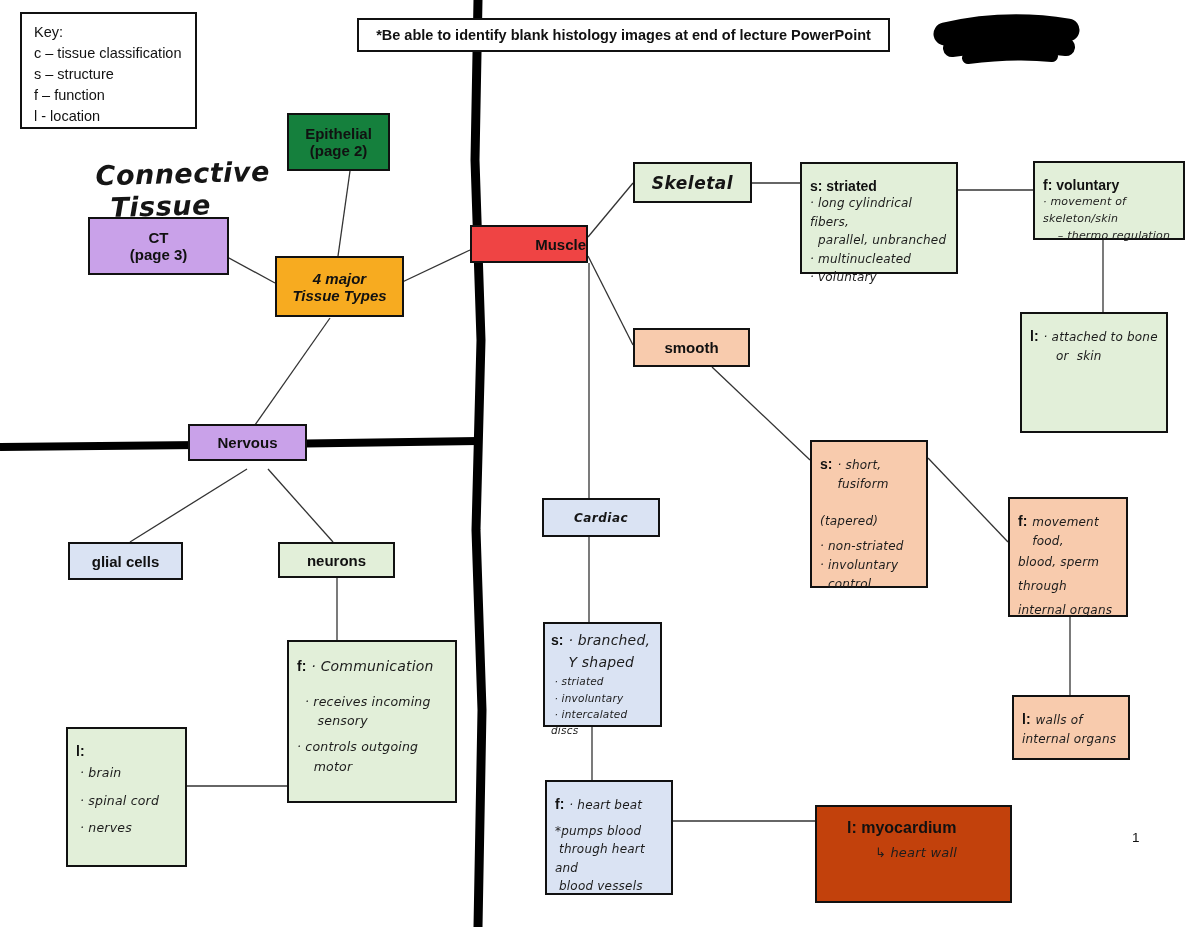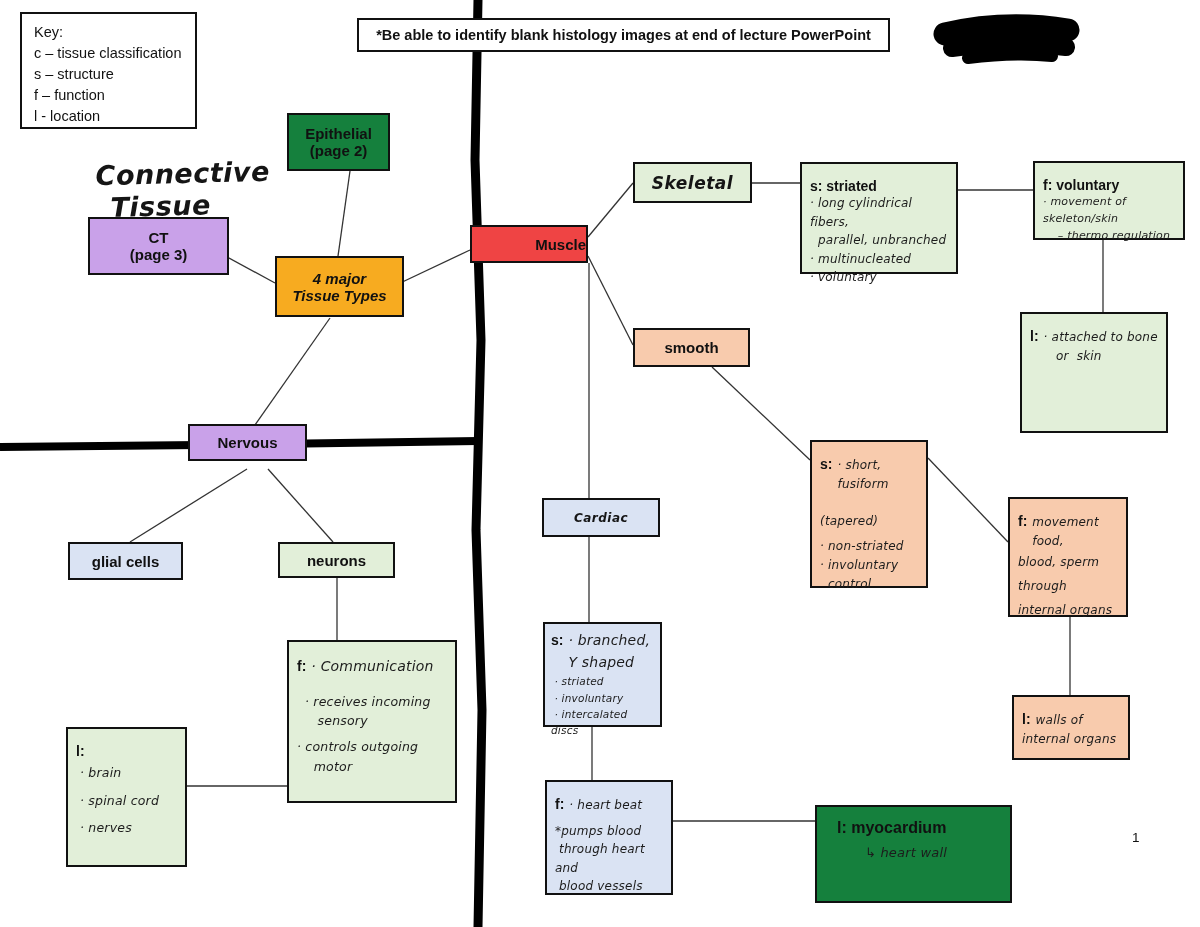--- a/index.html
+++ b/index.html
@@ -172,21 +172,21 @@
   <div class="node detail" style="left: 545px; top: 780px; width: 128px; height: 115px; background-color: rgb(218, 227, 243);">
     <div class="firstrow">
       <span class="typed">f:</span>
       <span class="hw">· heart beat</span>
     </div>
     <div class="gap"></div>
     <div class="hw">*pumps blood</div>
     <div class="hw"> through heart and</div>
     <div class="hw"> blood vessels</div>
   </div>
-  <div class="node detail" style="left: 815px; top: 805px; width: 197px; height: 98px; padding: 12px 20px; background-color: #15803d;">
+  <div class="node detail" style="left: 815px; top: 805px; width: 197px; height: 98px; padding: 12px 30px; background-color: #c2410c;">
     <div class="typed" style="font-size:16px">l: myocardium</div>
     <div class="hw" style="font-size:13px;margin-left:28px;margin-top:6px">↳ heart wall</div>
   </div>
 
   <div class="node label-node" style="left: 68px; top: 542px; width: 115px; height: 38px; background-color: rgb(218, 227, 243);">
     <span>glial cells</span>
   </div>
   <div class="node label-node" style="left: 278px; top: 542px; width: 117px; height: 36px; background-color: rgb(226, 239, 217);">
     <span>neurons</span>
   </div>

